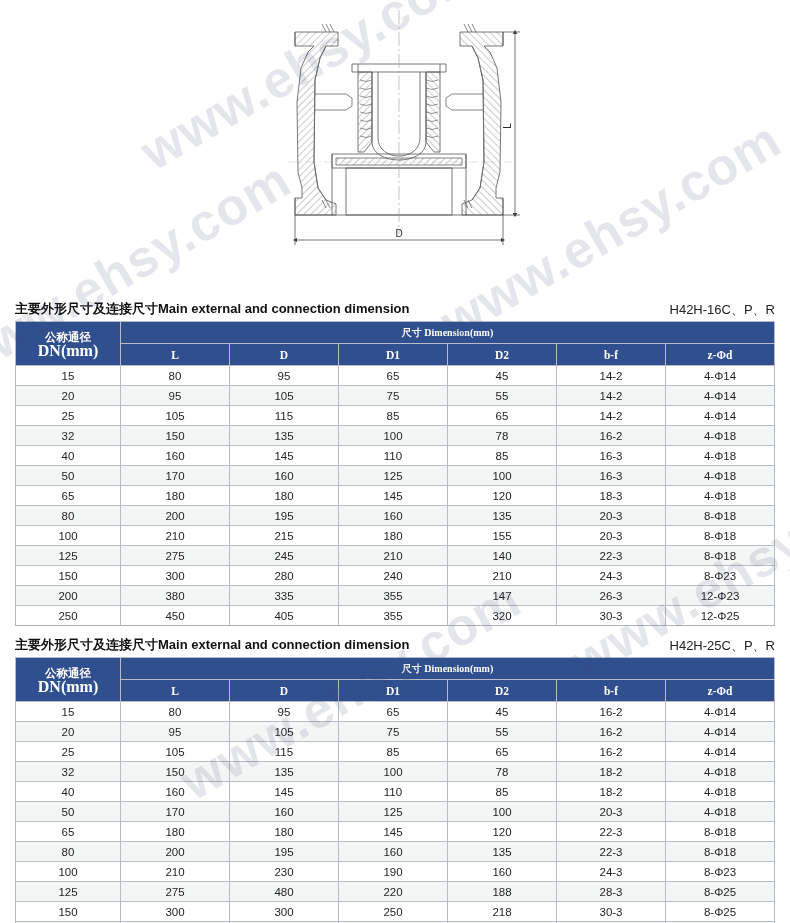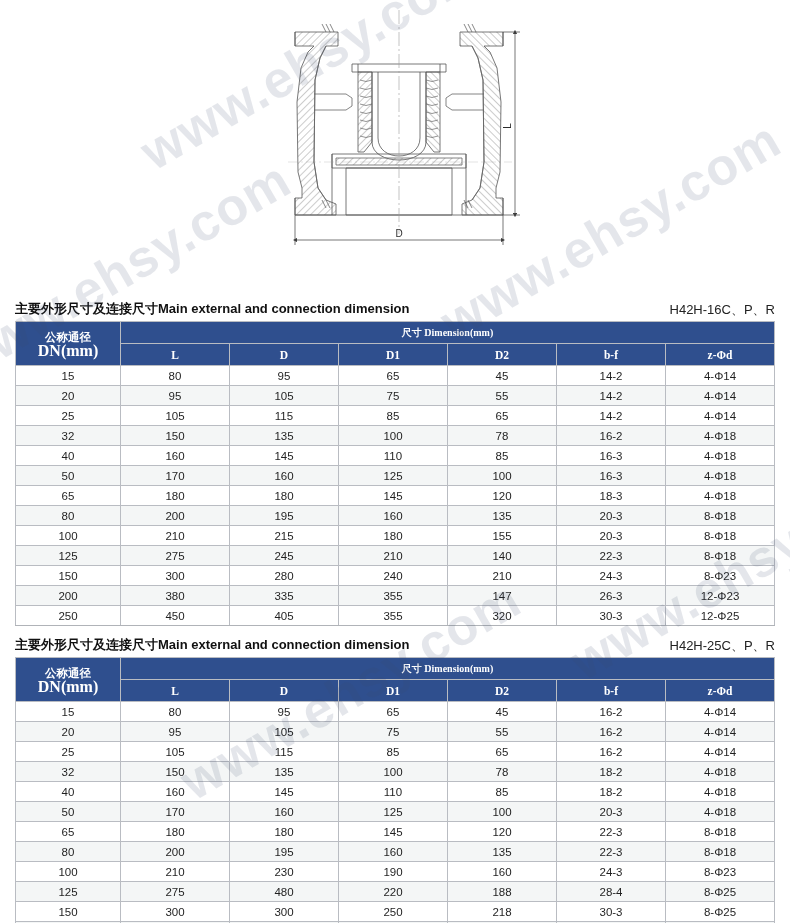--- a/index.html
+++ b/index.html
@@ -537,21 +537,21 @@
           <td>160</td>
           <td>24-3</td>
           <td>8-Φ23</td>
         </tr>
         <tr class="alt">
           <td>125</td>
           <td>275</td>
           <td>480</td>
           <td>220</td>
           <td>188</td>
-          <td>28-4</td>
+          <td>28-3</td>
           <td>8-Φ25</td>
         </tr>
         <tr>
           <td>150</td>
           <td>300</td>
           <td>300</td>
           <td>250</td>
           <td>218</td>
           <td>30-3</td>
           <td>8-Φ25</td>

